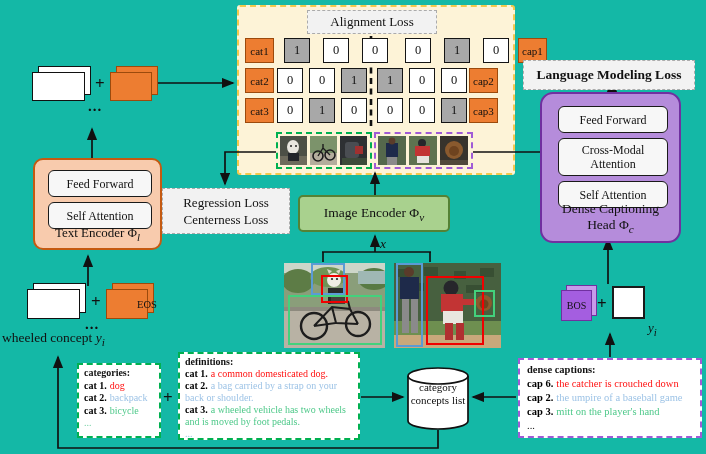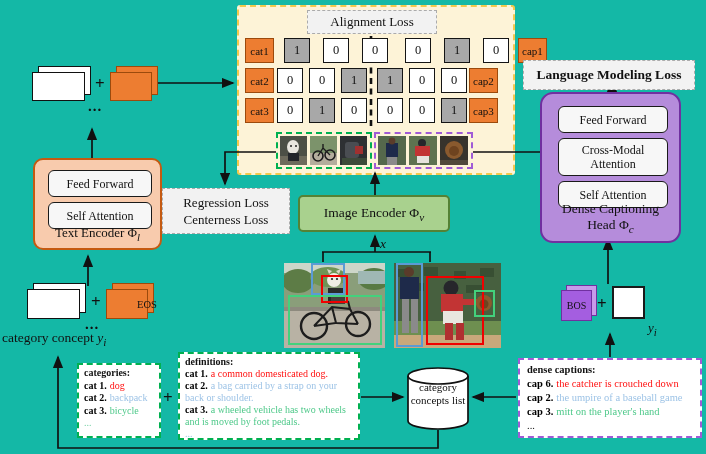--- a/index.html
+++ b/index.html
@@ -262,21 +262,21 @@
 
   <div class="srect z10" style="left:33px;top:283px;width:53px;height:30px;"></div>
   <div class="srect z10" style="left:27px;top:289px;width:53px;height:30px;"></div>
   <div class="plus z10" style="left:91px;top:292px;">+</div>
   <div class="orect z10" style="left:112px;top:283px;width:32px;height:30px;"></div>
   <div class="orect z10" style="left:106px;top:289px;width:32px;height:30px;">
     <span>EOS</span>
   </div>
   <div class="dots z10" style="left:85px;top:316px;">...</div>
   <div class="abs z10" style="left:2px;top:330px;font-size:13.5px;">
-    <span>category concept </span><span class="itl">y</span><sub class="itl">i</sub>
+    <span>wheeled concept </span><span class="itl">y</span><sub class="itl">i</sub>
   </div>
 
   <div class="abs gbox z10" style="left:77px;top:363px;width:84px;height:75px;">
     <div class="bold">categories:</div>
     <div><span class="pfx bold">cat 1.</span><span class="t-red">dog</span></div>
     <div><span class="pfx bold">cat 2.</span><span class="t-blue">backpack</span></div>
     <div><span class="pfx bold">cat 3.</span><span class="t-green">bicycle</span></div>
     <div class="d-green">...</div>
   </div>
 

